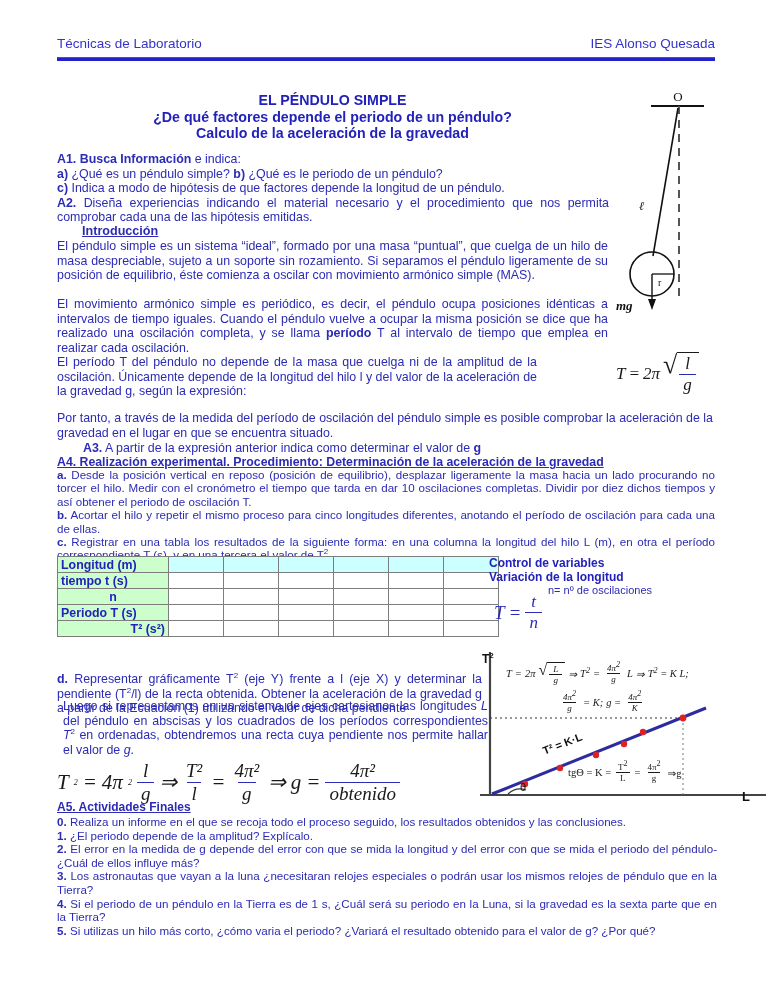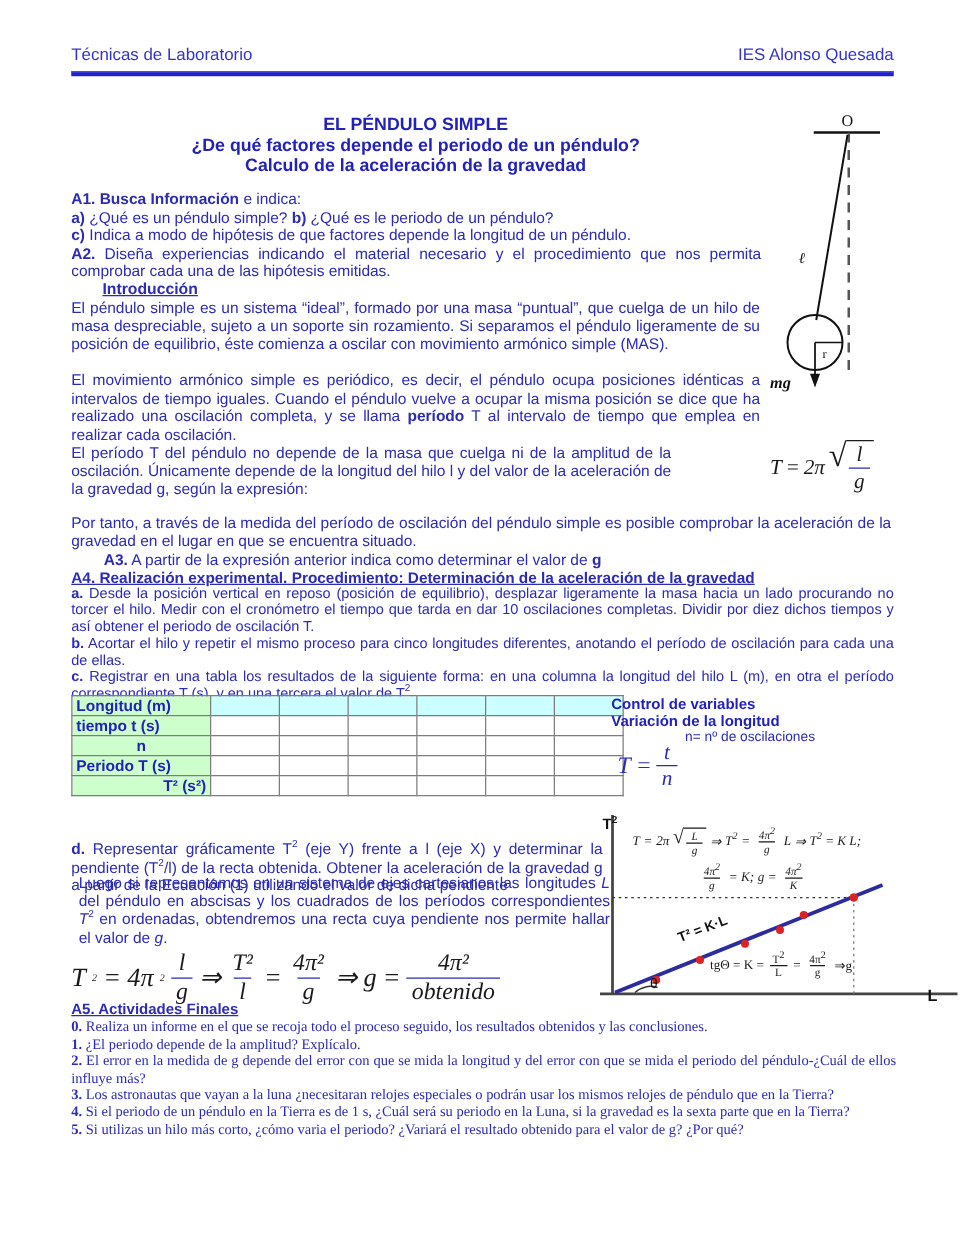--- a/index.html
+++ b/index.html
@@ -149,21 +149,21 @@
     display: flex;
     align-items: center;
     gap: 5px;
     white-space: nowrap;
   }
   .math-big .frac { font-size: 19px; }
 
   .blk-a5 { left: 57px; top: 800px; font-weight: bold; font-size: 12px;
             text-decoration: underline; }
   .blk-final { left: 57px; top: 815px; width: 660px; font-size: 11.6px;
-               line-height: 13.6px; font-family: Liberation Serif, serif; }
+               line-height: 13.6px; }
 
   
   .pend { position: absolute; left: 608px; top: 88px; width: 150px; height: 228px; }
 
   
   .t-formula {
     position: absolute;
     left: 616px; top: 352px;
     font-family: "Liberation Serif", serif;
     font-style: italic;

